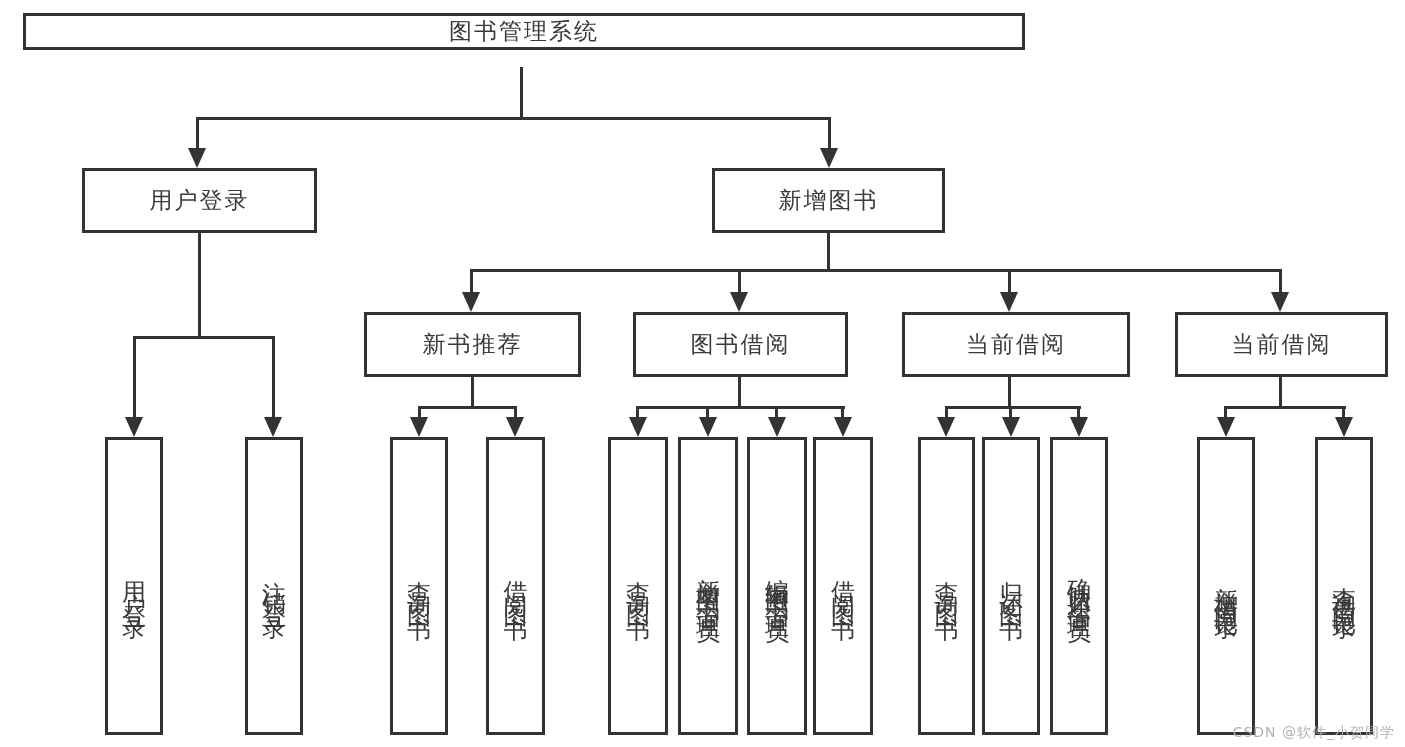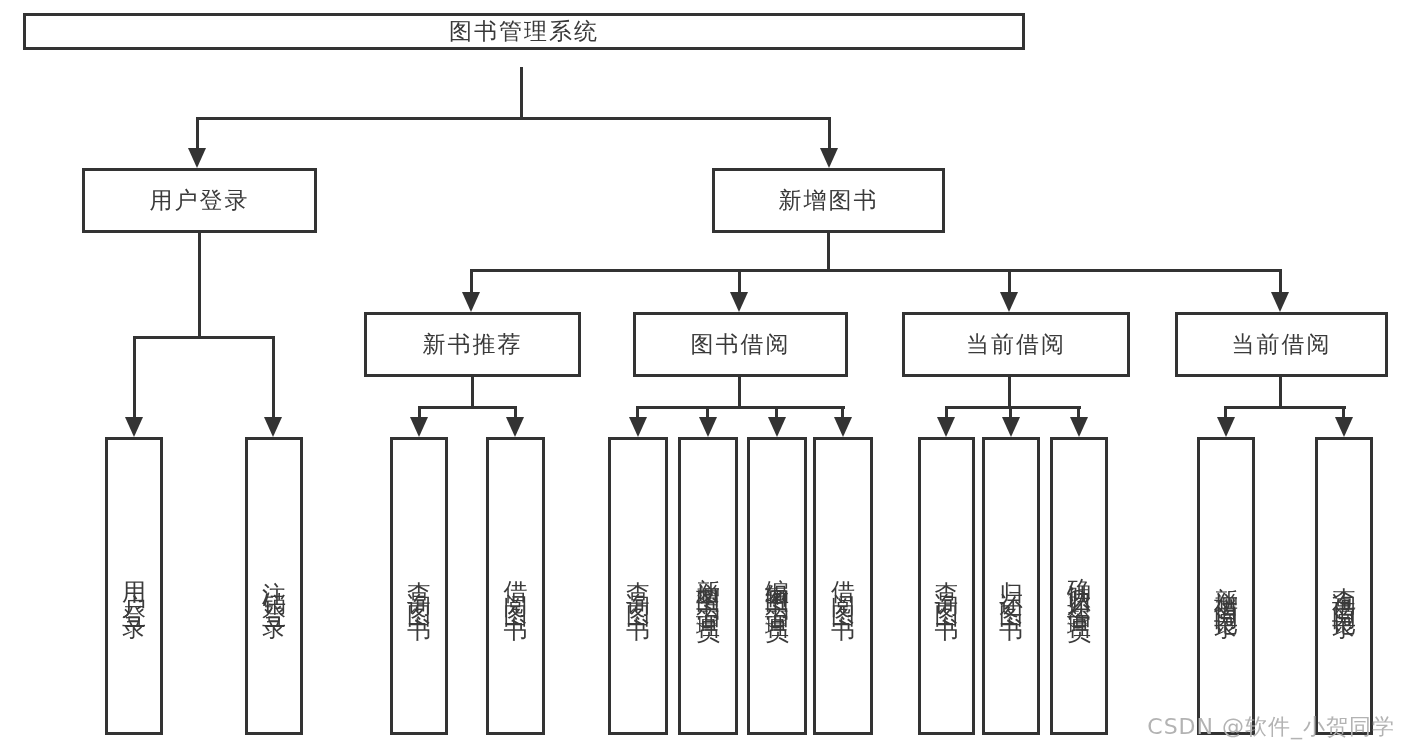--- a/index.html
+++ b/index.html
@@ -54,21 +54,21 @@
     position: absolute;
     width: 0; height: 0;
     border-left: 9px solid transparent;
     border-right: 9px solid transparent;
     border-top: 20px solid var(--line);
   }
   .watermark {
     position: absolute;
     right: 10px;
     bottom: 5px;
-    font-size: 22px;
+    font-size: 14px;
     color: var(--watermark);
     letter-spacing: 1px;
     z-index: 5;
     white-space: nowrap;
   }
 </style>
 </head>
 <body>
 
 <div class="canvas">

